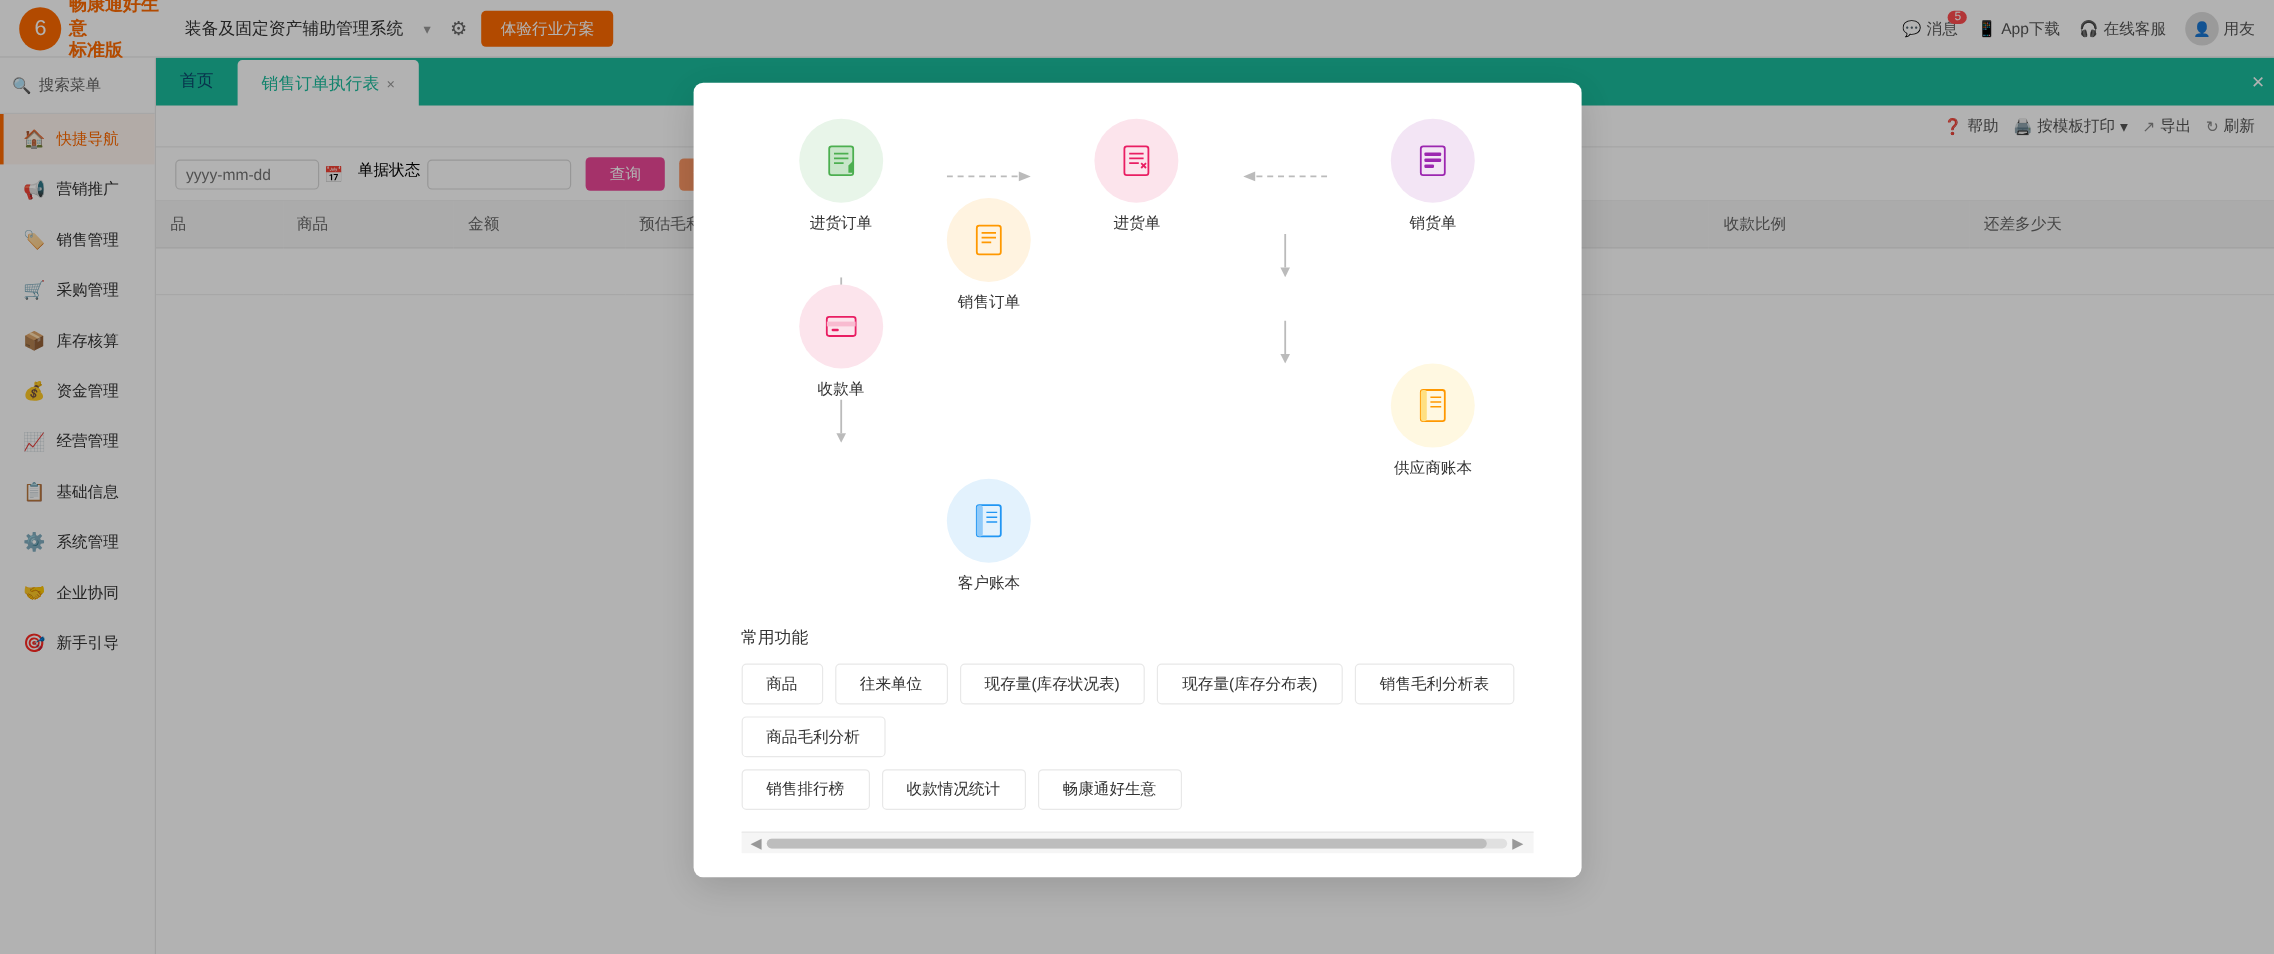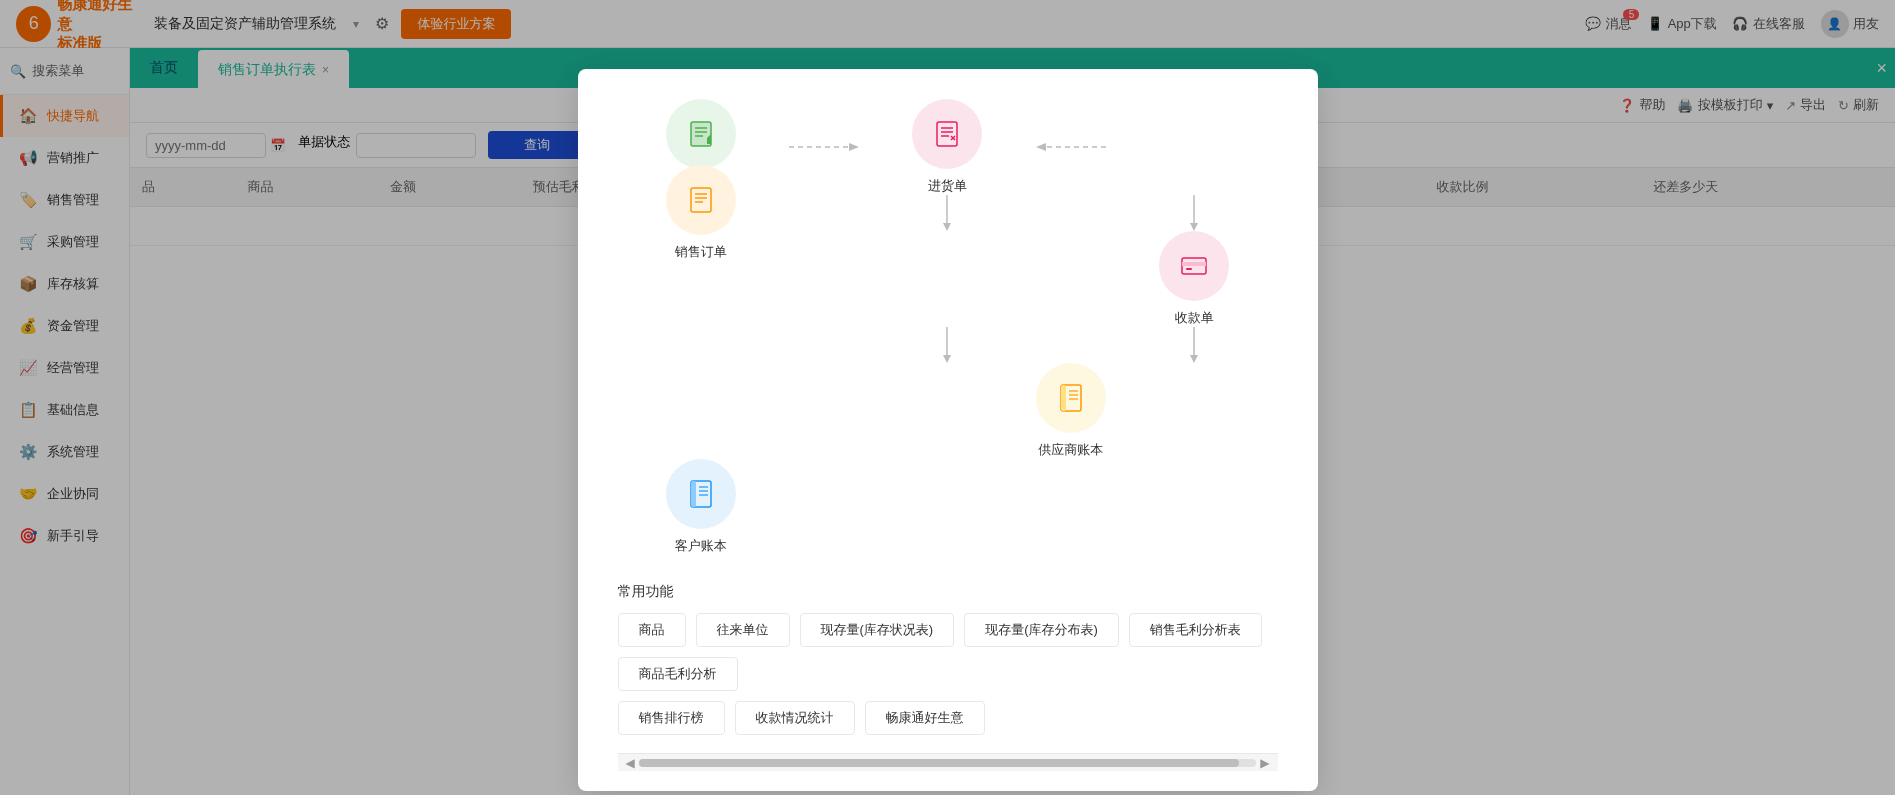--- a/index.html
+++ b/index.html
@@ -48,21 +48,21 @@
     .header-action { display: flex; align-items: center; gap: 4px; color: #555; font-size: 13px; cursor: pointer; }
     .header-action .icon { color: #888; }
 
     
     .filter-row { background: white; padding: 8px 16px; display: flex; align-items: center; gap: 12px; border-bottom: 1px solid #e8e8e8; flex-wrap: wrap; }
     .filter-field { display: flex; gap: 6px; }
     .date-range { display: flex; align-items: center; gap: 4px; }
     .date-input { border: 1px solid #d9d9d9; border-radius: 4px; padding: 4px 8px; font-size: 13px; color: #bbb; width: 120px; }
     .calendar-icon { color: #888; cursor: pointer; }
     .status-select { border: 1px solid #d9d9d9; border-radius: 4px; padding: 4px 24px 4px 8px; font-size: 13px; color: #333; appearance: none; min-width: 120px; background: white; }
-    .query-btn { background: #1d4ed8; color: white; border: none; padding: 5px 36px; border-radius: 4px; cursor: pointer; font-size: 13px; }
+    .query-btn { background: #ec4899; color: white; border: none; padding: 5px 20px; border-radius: 4px; cursor: pointer; font-size: 13px; }
     .more-conditions { color: #888; font-size: 12px; cursor: pointer; }
     .settings-btn { background: #ff9966; color: white; border: none; padding: 5px 12px; border-radius: 4px; cursor: pointer; font-size: 12px; }
 
     
     .table-area { flex: 1; background: white; overflow: auto; }
     .data-table { width: 100%; border-collapse: collapse; }
     .data-table th { background: #f5f5f5; padding: 10px 12px; text-align: left; font-weight: normal; font-size: 13px; color: #666; border-bottom: 1px solid #e8e8e8; white-space: nowrap; }
     .data-table td { padding: 10px 12px; border-bottom: 1px solid #f0f0f0; font-size: 13px; }
     .no-data { text-align: center; color: #999; padding: 60px; font-size: 14px; }
 
@@ -300,20 +300,31 @@
                 <span class="flow-label">进货单</span>
               </div>
 
               <div style="display:flex;align-items:center;justify-content:center;width:100%;">
                 <svg width="70" height="16" viewBox="0 0 70 16">
                     <line x1="70" y1="8" x2="10" y2="8" stroke="#bbb" stroke-width="1.5" stroke-dasharray="5,4"></line>
                     <polygon points="10,4 0,8 10,12" fill="#bbb"></polygon>
                   </svg>
               </div>
 
+              <div class="flow-item">
+                <div class="flow-circle purple">
+                  <svg width="32" height="32" viewBox="0 0 32 32" fill="none">
+                      <rect x="6" y="4" width="20" height="24" rx="2" fill="#f3e5f5" stroke="#9c27b0" stroke-width="1.5"></rect>
+                      <rect x="9" y="9" width="14" height="3" rx="1" fill="#9c27b0"></rect>
+                      <rect x="9" y="14" width="14" height="3" rx="1" fill="#9c27b0"></rect>
+                      <rect x="9" y="19" width="8" height="3" rx="1" fill="#9c27b0"></rect>
+                    </svg>
+                </div>
+                <span class="flow-label">销货单</span>
+              </div>
 
               <div></div>
 
               <div class="flow-item">
                 <div class="flow-circle orange">
                   <svg width="32" height="32" viewBox="0 0 32 32" fill="none">
                       <rect x="6" y="4" width="20" height="24" rx="2" fill="#fff3e0" stroke="#ff9800" stroke-width="1.5"></rect>
                       <line x1="10" y1="10" x2="22" y2="10" stroke="#ff9800" stroke-width="1.5"></line>
                       <line x1="10" y1="14" x2="22" y2="14" stroke="#ff9800" stroke-width="1.5"></line>
                       <line x1="10" y1="18" x2="18" y2="18" stroke="#ff9800" stroke-width="1.5"></line>

